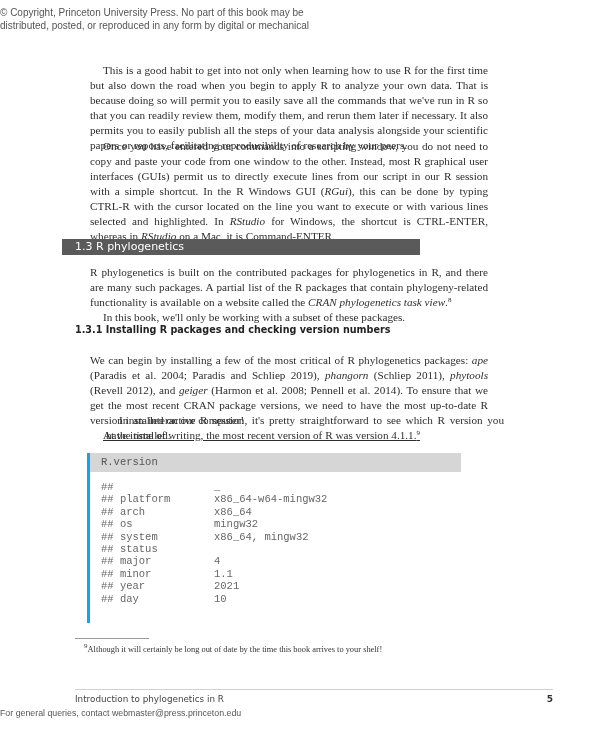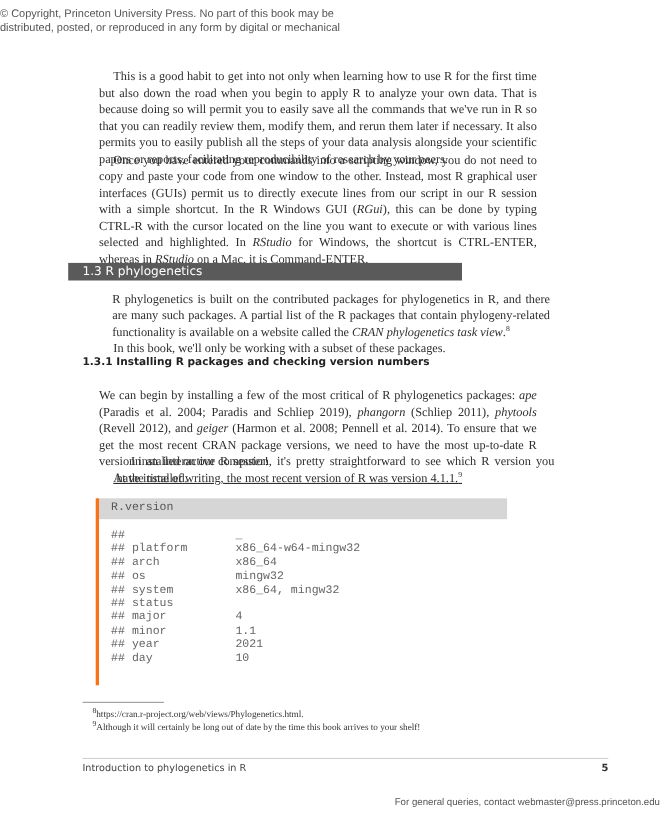--- a/index.html
+++ b/index.html
@@ -20,21 +20,21 @@
       background: #5a5a5a; color: #ffffff;
       font-family: "DejaVu Sans", sans-serif; font-weight: normal; font-size: 11px; line-height: 16px;
       padding-left: 13px; box-sizing: border-box;
     }
     .subsection {
       position: absolute; left: 75px; top: 324px;
       font-family: "DejaVu Sans", sans-serif; font-weight: bold; font-size: 9.6px; color: #222;
     }
     .code-block {
       position: absolute; left: 87px; top: 453px; width: 374px; height: 170px;
-      border-left: 3px solid #f97316; box-sizing: border-box;
+      border-left: 3px solid #0ea5e9; box-sizing: border-box;
     }
     .code-input {
       background: #d6d6d6; height: 19px; width: 371px;
       font-family: "Liberation Mono", monospace; font-size: 10.5px; line-height: 19px;
       color: #555; padding-left: 11px; box-sizing: border-box;
     }
     .code-output {
       position: absolute; left: 11px; top: 28px;
       font-family: "Liberation Mono", monospace; font-size: 10.5px; line-height: 12.4px; color: #666;
     }
@@ -48,41 +48,41 @@
     .footer-rule { position: absolute; left: 75px; top: 689px; width: 478px; border-top: 1px solid #d0d0d0; }
     .footer-title {
       position: absolute; left: 75px; top: 694px;
       font-family: "DejaVu Sans", sans-serif; font-size: 8.8px; color: #444;
     }
     .page-number {
       position: absolute; right: 47px; top: 694px;
       font-family: "DejaVu Sans", sans-serif; font-weight: bold; font-size: 9px; color: #333;
     }
     .contact {
-      position: absolute; left: 0; top: 724px; width: 600px; text-align: right;
+      position: absolute; left: 0; top: 708px; width: 600px; text-align: left;
       font-family: "Liberation Sans", sans-serif; font-size: 8.8px; color: #555;
     }
     sup { font-size: 7px; line-height: 0; vertical-align: 4px; }
     i { font-style: italic; }
   </style>
 </head>
 <body>
 
 <div class="copyright">
   <div>© Copyright, Princeton University Press. No part of this book may be</div>
   <div>distributed, posted, or reproduced in any form by digital or mechanical</div>
 </div>
 
 <p class="body-text para indent" style="top:63px;">This is a good habit to get into not only when learning how to use R for the first time but also down the road when you begin to apply R to analyze your own data. That is because doing so will permit you to easily save all the commands that we've run in R so that you can readily review them, modify them, and rerun them later if necessary. It also permits you to easily publish all the steps of your data analysis alongside your scientific papers or reports, facilitating reproducibility of research by your peers.</p>
 
 <p class="body-text para indent" style="top:139px;"><span>Once you have entered your commands into a scripting window, you do not need to copy and paste your code from one window to the other. Instead, most R graphical user interfaces (GUIs) permit us to directly execute lines from our script in our R session with a simple shortcut. In the R Windows GUI (</span><i>RGui</i><span>), this can be done by typing CTRL-R with the cursor located on the line you want to execute or with various lines selected and highlighted. In </span><i>RStudio</i><span> for Windows, the shortcut is CTRL-ENTER, whereas in </span><i>RStudio</i><span> on a Mac, it is Command-ENTER.</span></p>
 
 <div class="section-bar">1.3  R phylogenetics</div>
 
-<p class="body-text para" style="top:265px;margin-left:12px;"><span>R phylogenetics is built on the contributed packages for phylogenetics in R, and there are many such packages. A partial list of the R packages that contain phylogeny-related functionality is available on a website called the </span><i>CRAN phylogenetics task view</i><span>.</span><sup>8</sup></p>
+<p class="body-text para" style="top:265px;"><span>R phylogenetics is built on the contributed packages for phylogenetics in R, and there are many such packages. A partial list of the R packages that contain phylogeny-related functionality is available on a website called the </span><i>CRAN phylogenetics task view</i><span>.</span><sup>8</sup></p>
 
 <p class="body-text para indent" style="top:310px;">In this book, we'll only be working with a subset of these packages.</p>
 
 <div class="subsection">1.3.1  Installing R packages and checking version numbers</div>
 
 <p class="body-text para" style="top:353px;"><span>We can begin by installing a few of the most critical of R phylogenetics packages: </span><i>ape</i><span> (Paradis et al. 2004; Paradis and Schliep 2019), </span><i>phangorn</i><span> (Schliep 2011), </span><i>phytools</i><span> (Revell 2012), and </span><i>geiger</i><span> (Harmon et al. 2008; Pennell et al. 2014). To ensure that we get the most recent CRAN package versions, we need to have the most up-to-date R version installed on our computer!</span></p>
 
 <p class="body-text para indent" style="top:413px;margin-left:16px;">In an interactive R session, it's pretty straightforward to see which R version you have installed.</p>
 
 <p class="body-text para indent" style="top:428px; text-align:left; margin-top:0;text-decoration:underline;"><span>At the time of writing, the most recent version of R was version 4.1.1.</span><sup>9</sup></p>
@@ -98,20 +98,19 @@
     <div class="code-row"><span class="code-key">## status</span><span></span></div>
     <div class="code-row"><span class="code-key">## major</span><span>4</span></div>
     <div class="code-row"><span class="code-key">## minor</span><span>1.1</span></div>
     <div class="code-row"><span class="code-key">## year</span><span>2021</span></div>
     <div class="code-row"><span class="code-key">## day</span><span>10</span></div>
   </div>
 </div>
 
 <div class="fn-rule"></div>
 <div class="footnotes">
-  <div><sup>8</sup><span>https://cran.r-project.org/web/views/Phylogenetics.html.</span></div>
   <div><sup>9</sup><span>Although it will certainly be long out of date by the time this book arrives to your shelf!</span></div>
 </div>
 
 <div class="footer-rule"></div>
 <div class="footer-title">Introduction to phylogenetics in R</div>
 <div class="page-number">5</div>
 <div class="contact">For general queries, contact webmaster@press.princeton.edu</div>
 
 </body></html>

